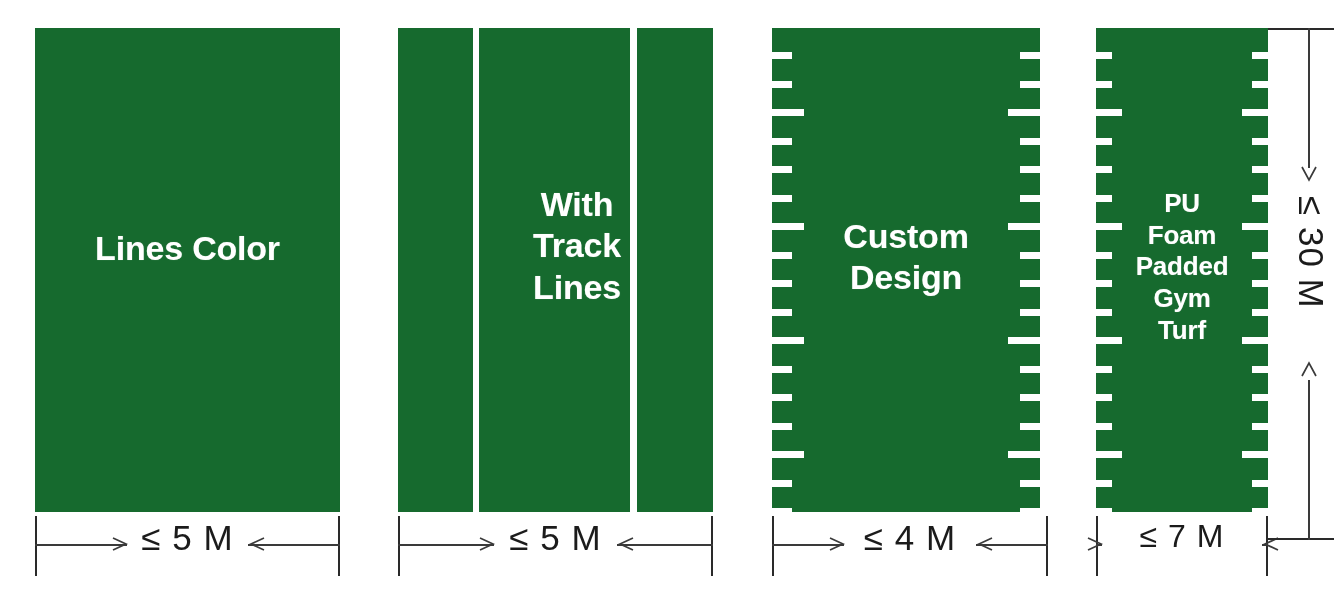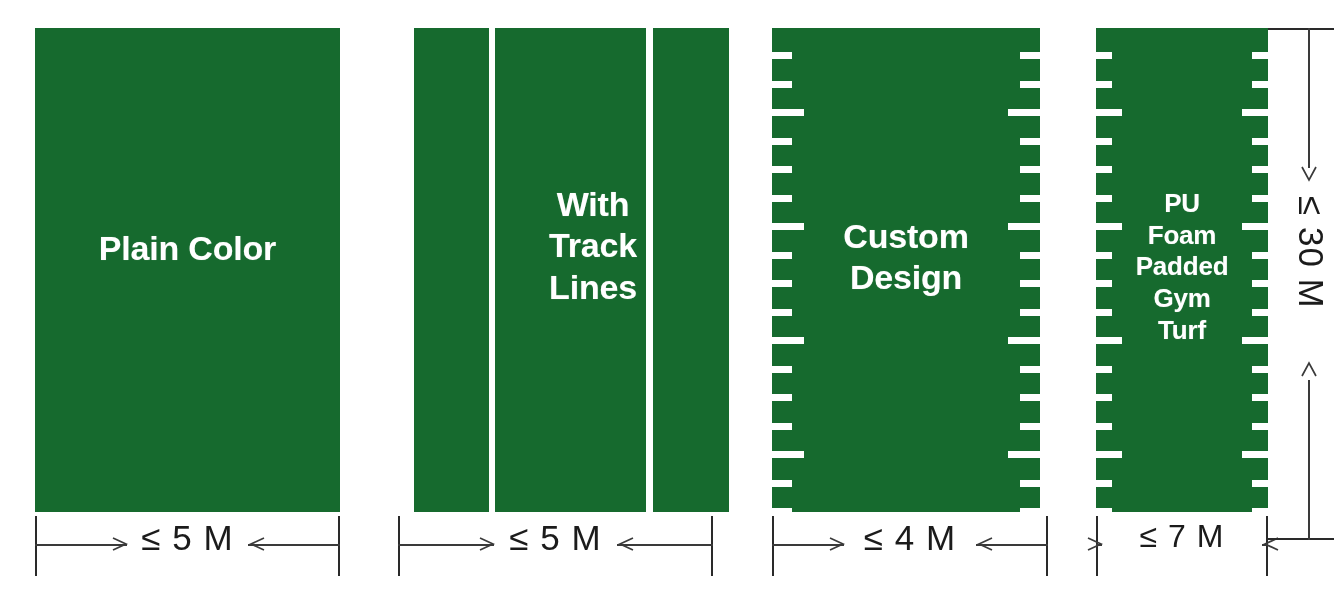--- a/index.html
+++ b/index.html
@@ -131,24 +131,24 @@
     transform: rotate(90deg);
   }
 </style>
 </head>
 <body>
 
 <div id="stage">
 
   <div class="panel" style="left:35px; width:305px;">
     <div class="mat" style="left: 0px; width: 305px; background: rgb(22, 106, 46);"></div>
-    <div class="mat-label" id="lbl0" style="top:200px; font-size:34px;">Plain Color</div>
-  </div>
-
-  <div class="panel" style="left:414px; width:360px;text-decoration:underline;">
+    <div class="mat-label" id="lbl0" style="top:200px; font-size:34px;">Lines Color</div>
+  </div>
+
+  <div class="panel" style="left:398px; width:360px;text-decoration:underline;">
     <div class="mat" style="left: 0px; width: 75px; background: rgb(22, 106, 46);"></div>
     <div class="mat" style="left: 81px; width: 151px; background: rgb(22, 106, 46);"></div>
     <div class="mat" style="left: 239px; width: 76px; background: rgb(22, 106, 46);"></div>
     <div class="mat-label" id="lbl1" style="top:156px; left:81px; right:83px; font-size:34px;">With
 Track
 Lines</div>
   </div>
 
   <div class="panel" style="left:1096px; width:172px;">
     <div class="mat" style="left: 0px; width: 172px; background: rgb(22, 106, 46);"></div>

